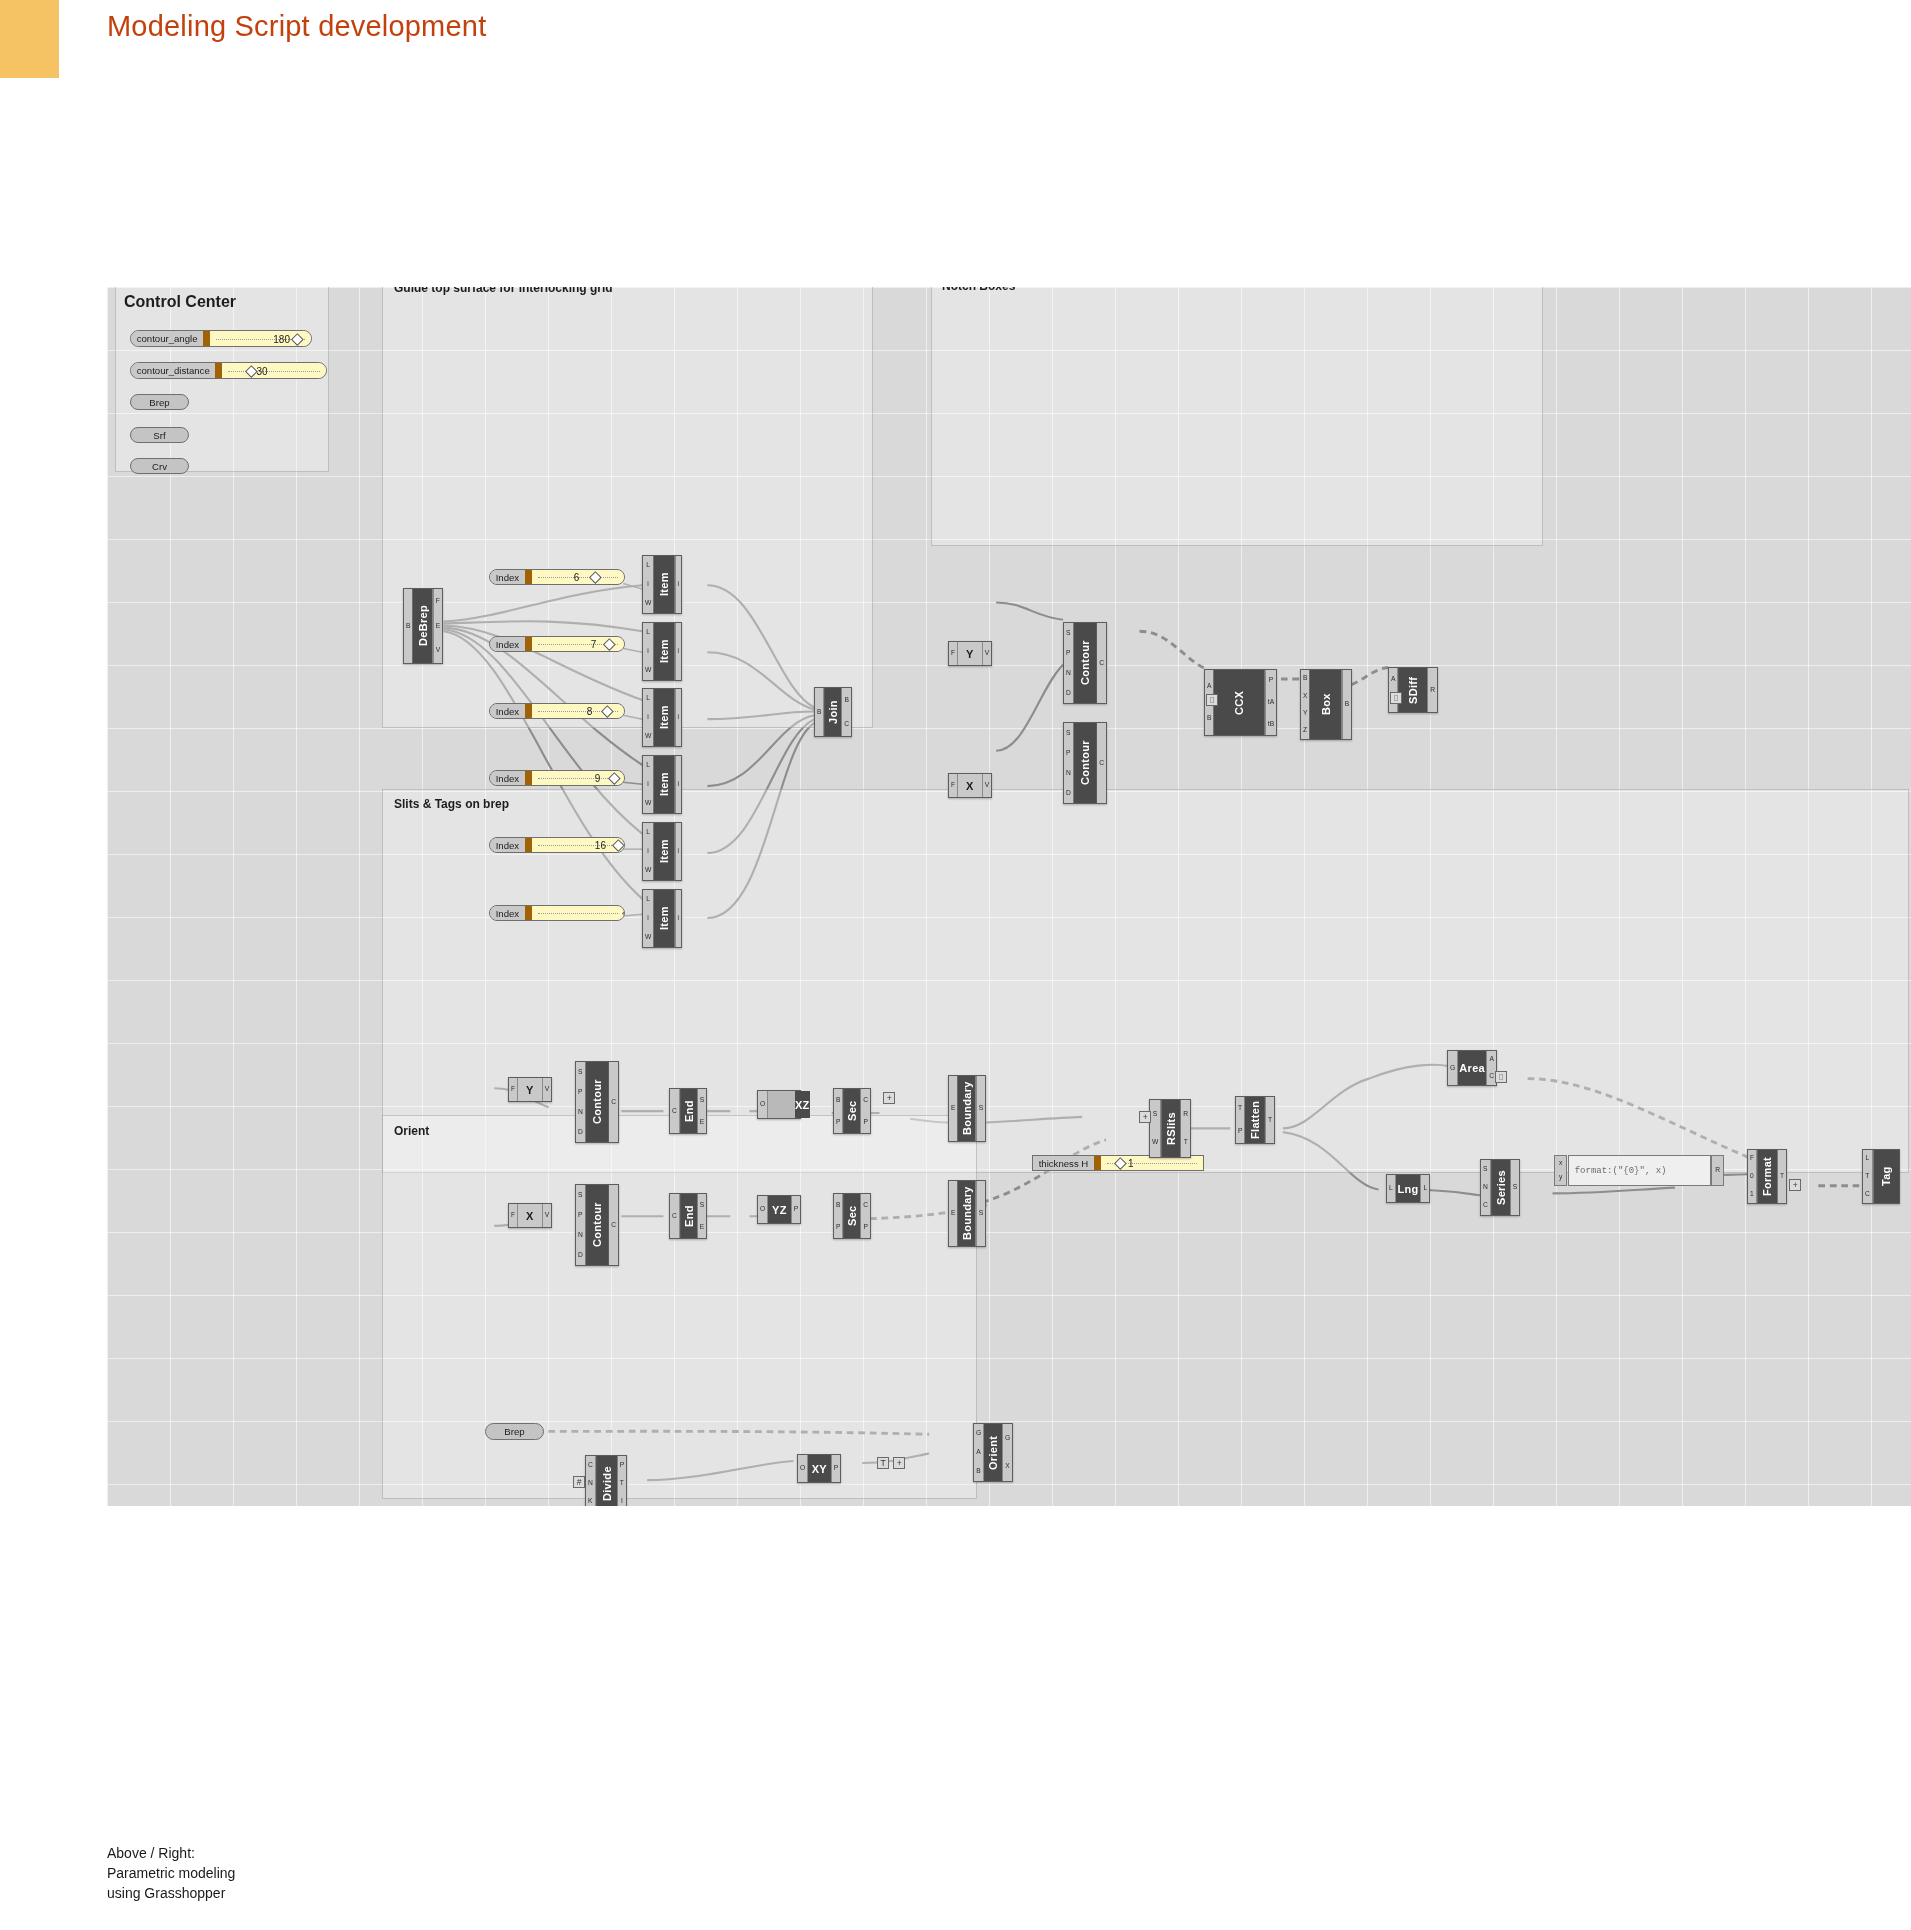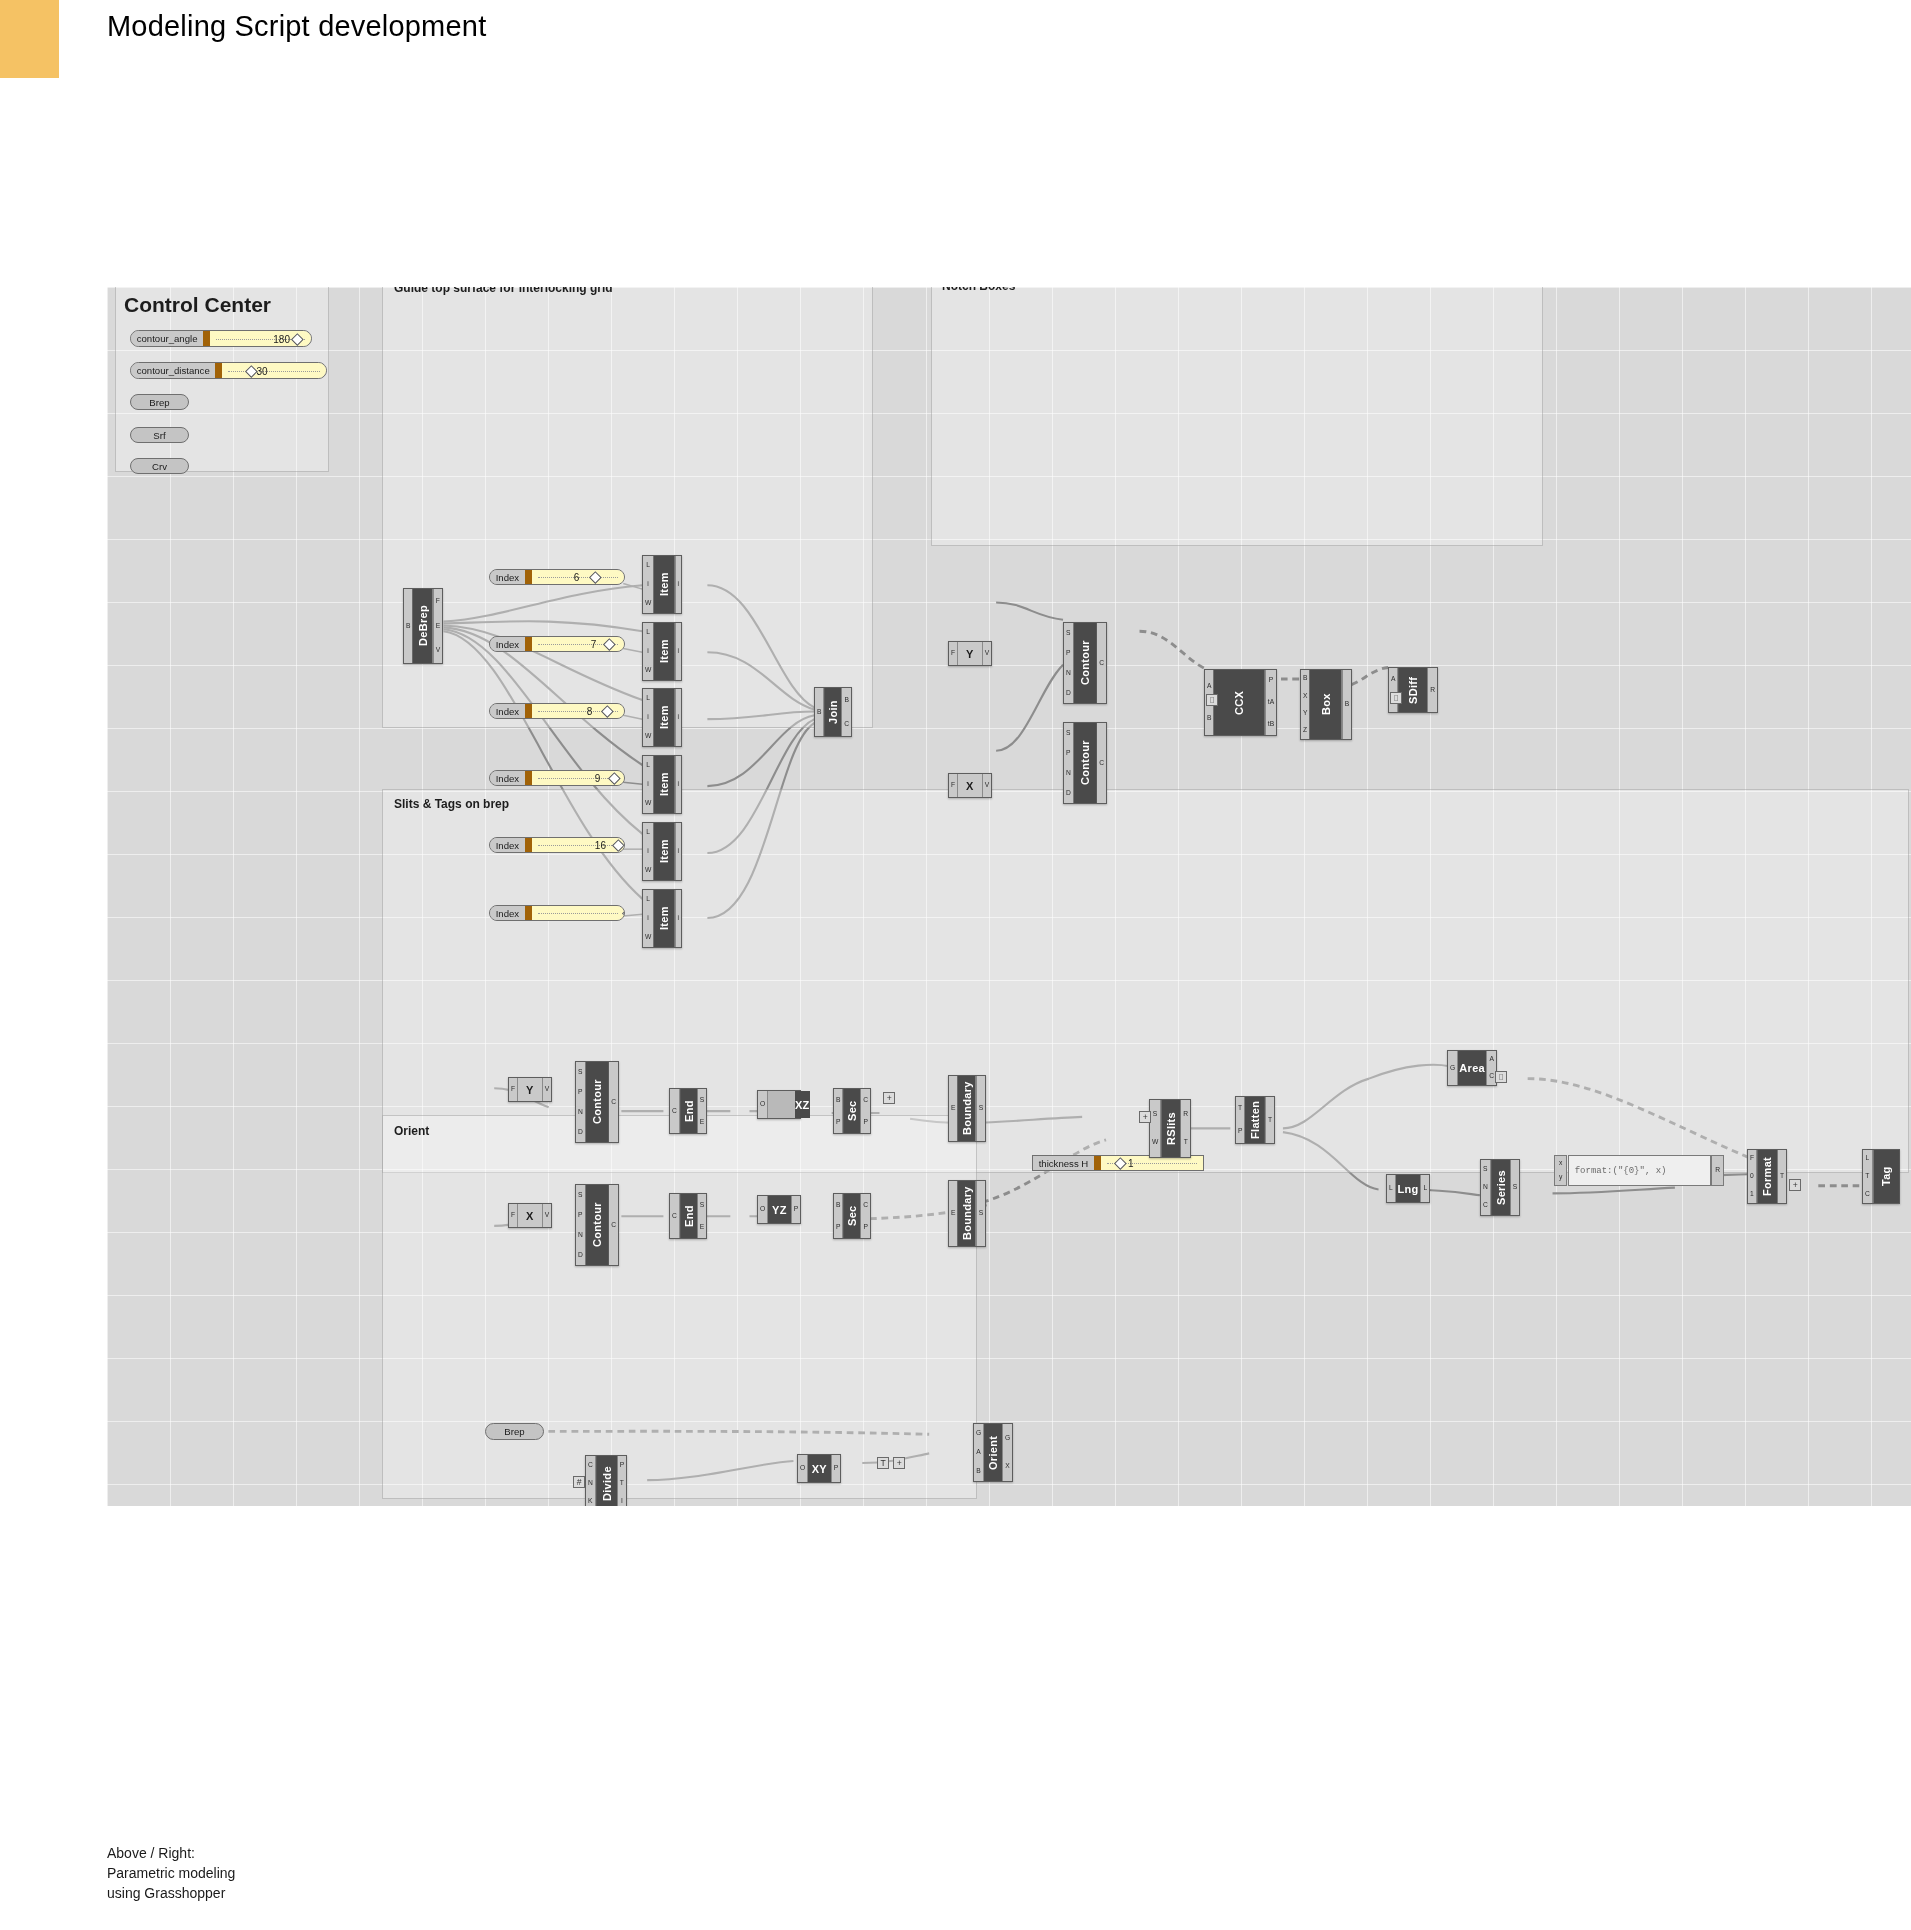--- a/index.html
+++ b/index.html
@@ -7,21 +7,21 @@
     width:1912px;height:1931px;
     background:#ffffff;
     font-family:"Liberation Sans", sans-serif;
     position:relative;
     overflow:hidden;
   }
   .accent-block{
     position:absolute;left:0;top:0;width:59px;height:78px;background:#f5c264;
   }
   .page-title{
-    position:absolute;left:107px;top:9.6px;font-size:29px;color:#000000;font-weight:400;
+    position:absolute;left:107px;top:9.6px;font-size:29px;color:#c2410c;font-weight:400;
     letter-spacing:0.2px;
   }
   .caption{
     position:absolute;left:107px;top:1843px;font-size:14px;line-height:20px;color:#1a1a1a;
     white-space:pre-line;
   }
 
   
   .canvas{
     position:absolute;left:107px;top:287px;width:1805px;height:1219px;
@@ -194,21 +194,21 @@
     <path d="M560 1355 C 600 1355, 610 1345, 624 1342"></path>
     <path d="M770 1350 C 800 1350, 820 1372, 838 1378"></path>
     <path class="dash" d="M900 1380 C 920 1380, 930 1382, 944 1384"></path>
     <path d="M990 1378 C 1010 1378, 1020 1380, 1030 1382"></path>
     <path d="M1020 1390 C 1040 1396, 1050 1400, 1062 1400"></path>
     <path d="M1090 1396 C 1110 1396, 1118 1392, 1128 1390"></path>
     <path class="dash" d="M1182 1398 C 1200 1404, 1210 1418, 1222 1424"></path>
   </svg>
 
   <div class="group" style="left:7.6px;top:-7.6px;width:212px;height:191px;"></div>
-  <div class="group-title" style="left:17px;top:5.7px;font-size:21px;">Control Center</div>
+  <div class="group-title" style="left:17px;top:5.7px;font-size:16px;">Control Center</div>
 
   <div class="group" style="left:275px;top:-9.6px;width:489px;height:449px;"></div>
   <div class="group-title" style="left:287px;top:-5.7px;">Guide top surface for interlocking grid</div>
 
   <div class="group" style="left:824px;top:-11.5px;width:610px;height:268px;"></div>
   <div class="group-title" style="left:835px;top:-7.6px;">Notch Boxes</div>
 
   <div class="group" style="left:275px;top:502px;width:1525px;height:382px;"></div>
   <div class="group-title" style="left:287px;top:510px;">Slits &amp; Tags on brep</div>
 

